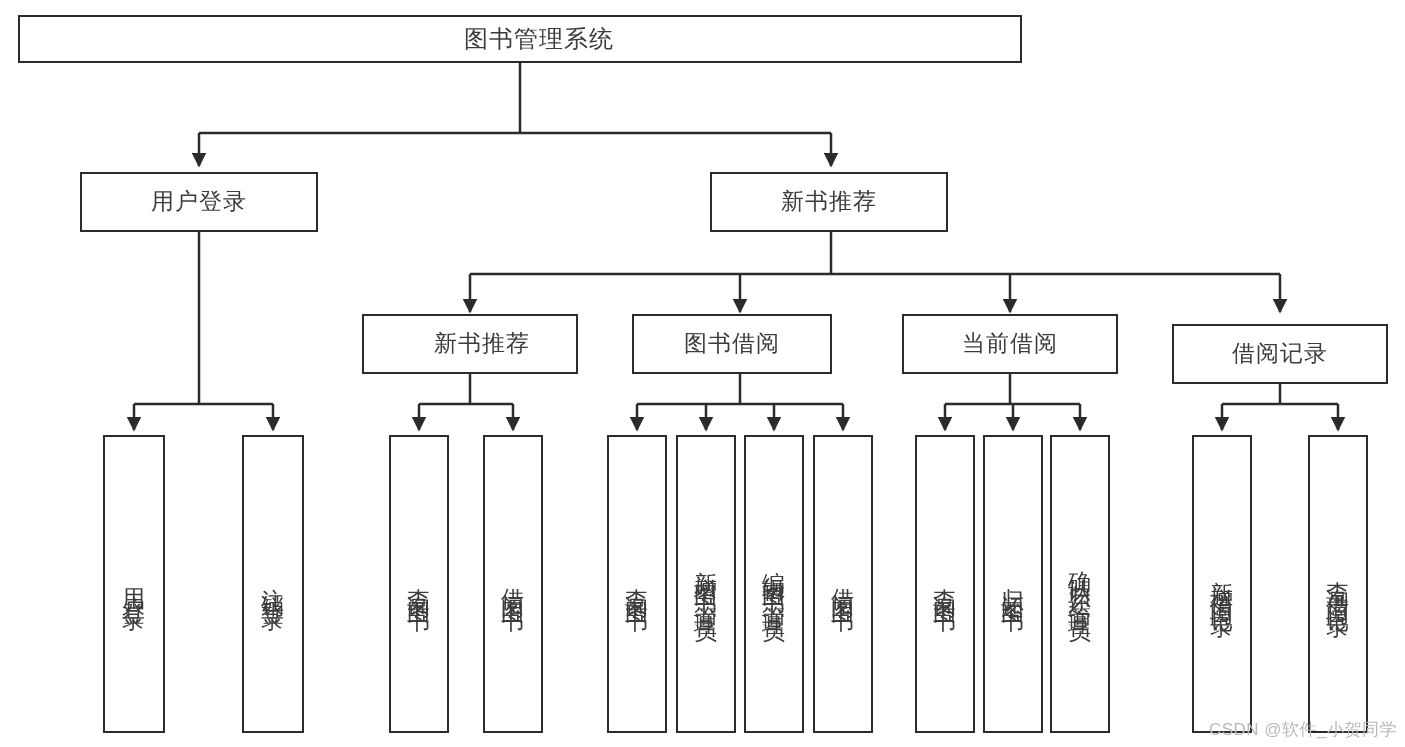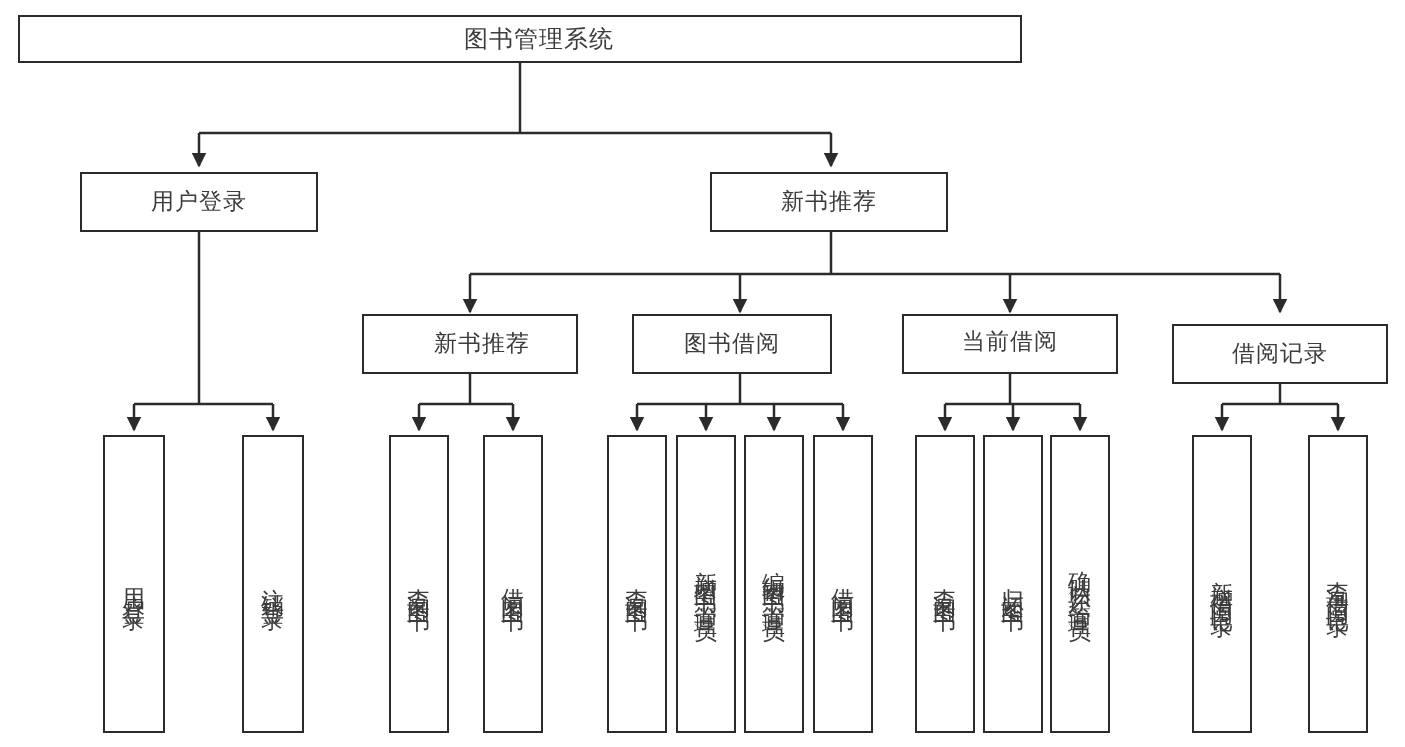--- a/index.html
+++ b/index.html
@@ -134,21 +134,21 @@
   <div class="node horizontal" style="left:710px; top:172px; width:238px; height:60px;">
     <span>新书推荐</span>
   </div>
 
   <div class="node horizontal" style="left:362px; top:314px; width:216px; height:60px;padding-left:24px;">
     <span>新书推荐</span>
   </div>
   <div class="node horizontal" style="left:632px; top:314px; width:200px; height:60px;">
     <span>图书借阅</span>
   </div>
-  <div class="node horizontal" style="left:902px; top:314px; width:216px; height:60px;font-family:Liberation Mono, monospace;">
+  <div class="node horizontal" style="left:902px; top:314px; width:216px; height:60px;">
     <span>当前借阅</span>
   </div>
   <div class="node horizontal" style="left:1172px; top:324px; width:216px; height:60px;">
     <span>借阅记录</span>
   </div>
 
   <div class="node vertical" style="left:103px; top:435px; width:62px; height:298px;">
     <span class="vtext">用户登录</span>
   </div>
   <div class="node vertical" style="left:242px; top:435px; width:62px; height:298px;">
@@ -185,14 +185,15 @@
     <span class="vtext">确认归还（管理员）</span>
   </div>
 
   <div class="node vertical" style="left:1192px; top:435px; width:60px; height:298px;">
     <span class="vtext">新增借阅记录</span>
   </div>
   <div class="node vertical" style="left:1308px; top:435px; width:60px; height:298px;">
     <span class="vtext">查询借阅记录</span>
   </div>
 
+  <div class="watermark">CSDN @软件_小贺同学</div>
 
 </div>
 
 </body></html>

